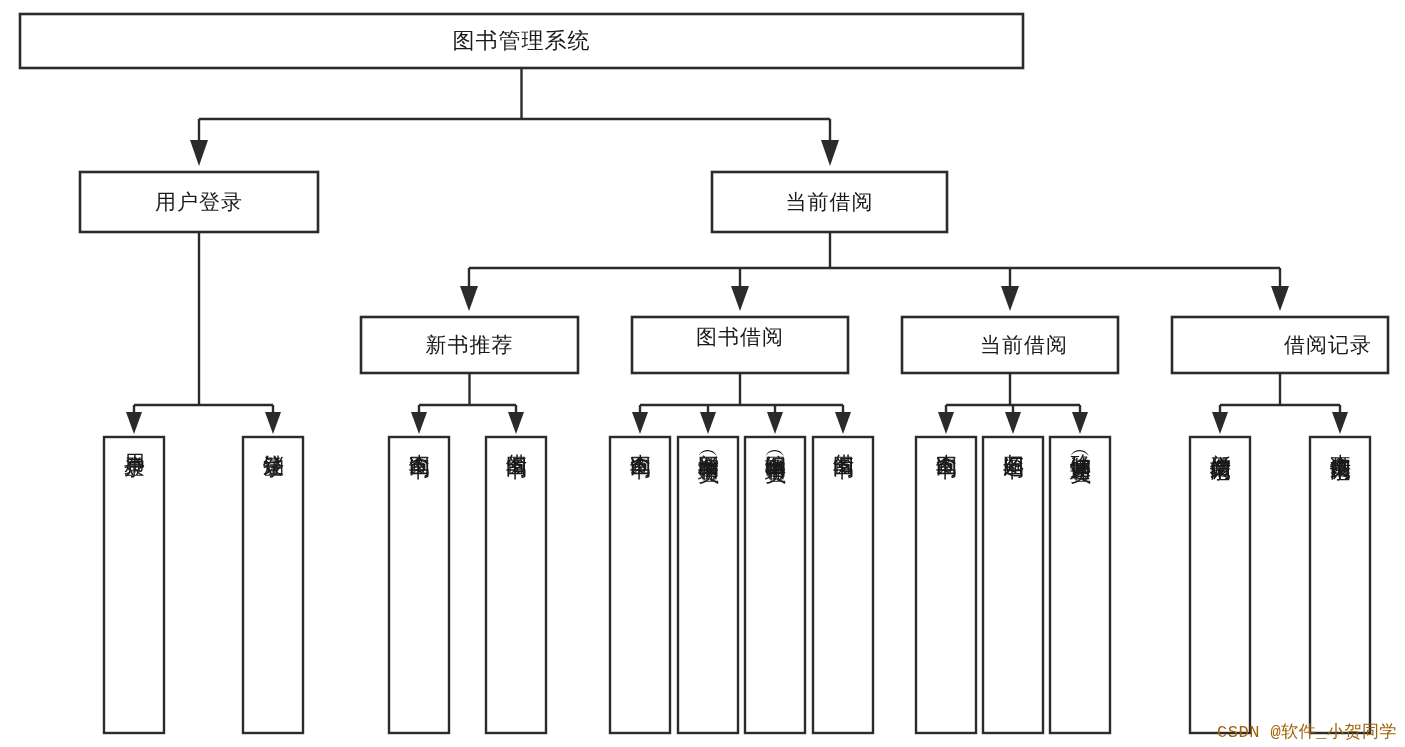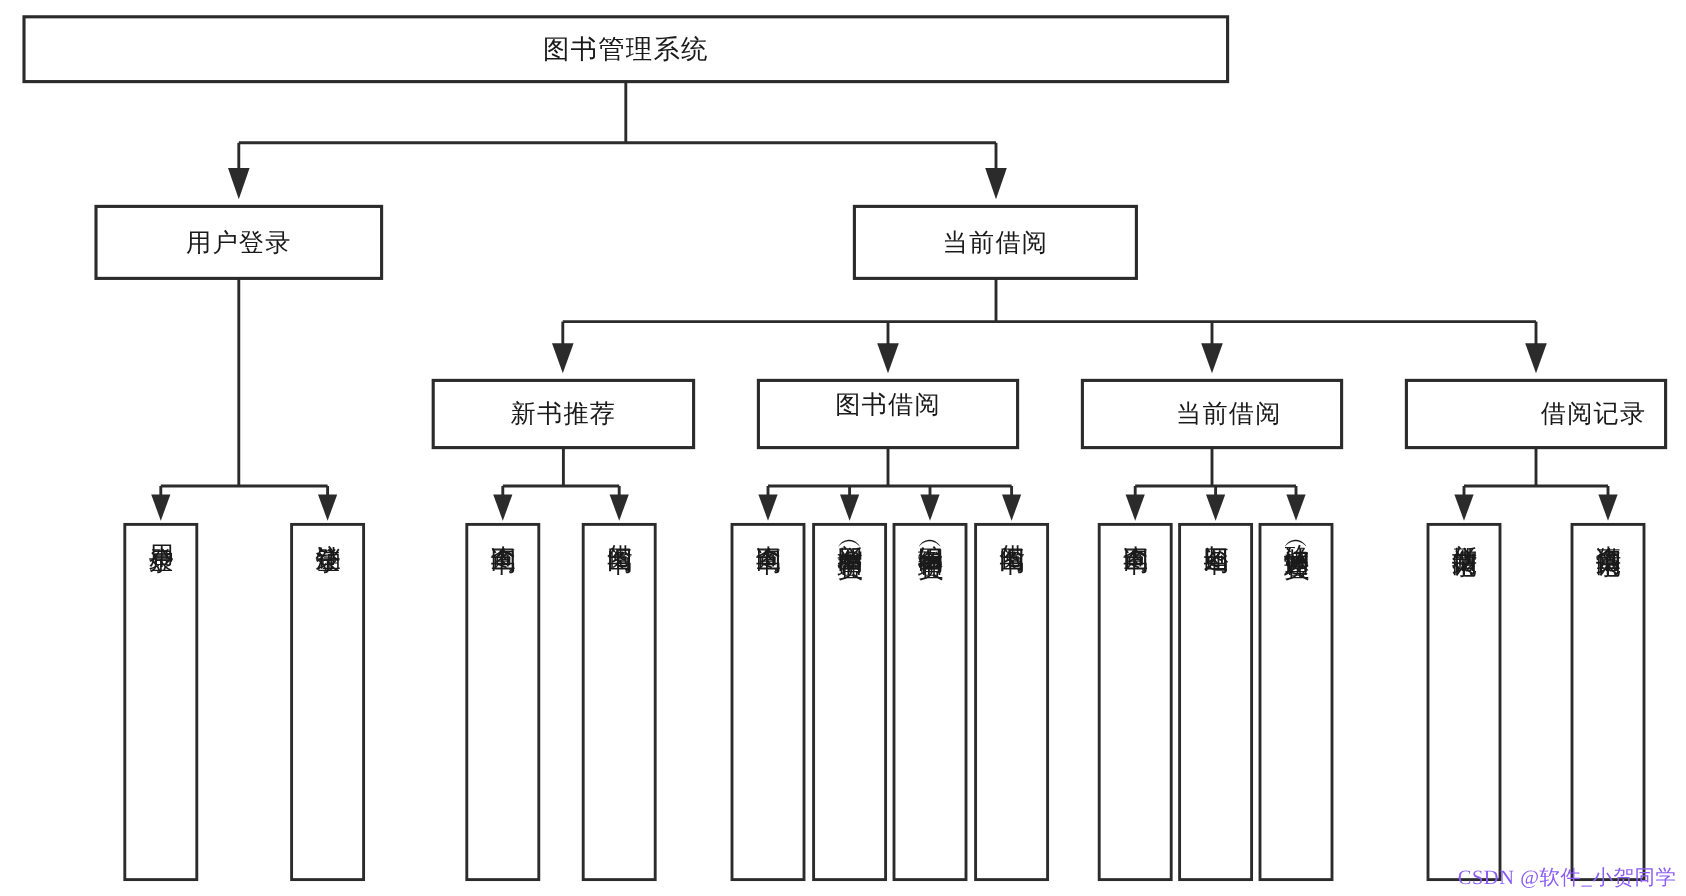--- a/index.html
+++ b/index.html
@@ -73,23 +73,23 @@
     white-space: nowrap;
     letter-spacing: 1px;
   }
   .hlabel.title {
     font-size: 22px;
   }
   #watermark {
     position: absolute;
     right: 8px;
     bottom: 4px;
-    font-family: Liberation Serif, serif;
+    font-family: Liberation Mono, monospace;
     font-size: 17px;
-    color: #8b5cf6;
+    color: #a16207;
     letter-spacing: 0.5px;
     white-space: nowrap;
     pointer-events: none;
   }
 </style>
 </head>
 <body>
 
 <div id="diagram-root">
 

